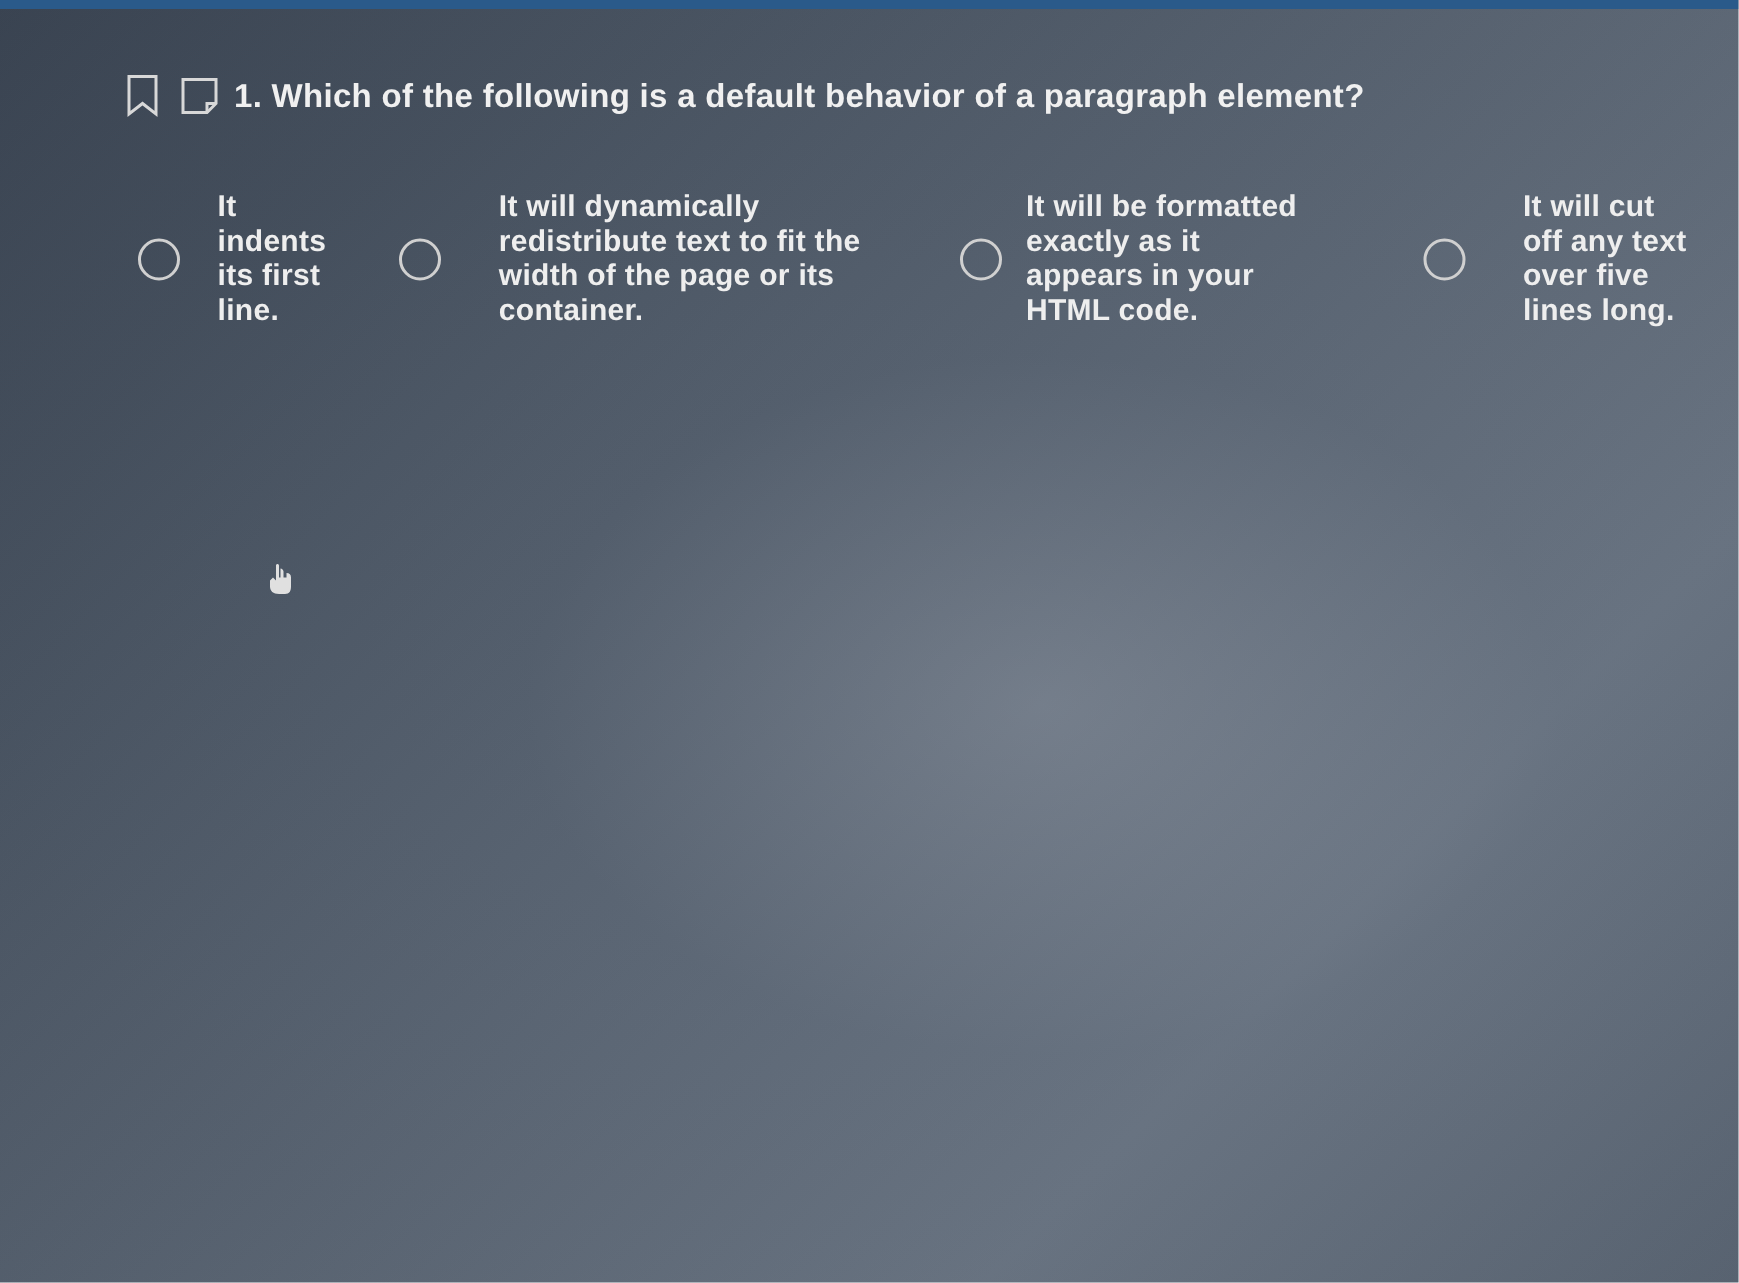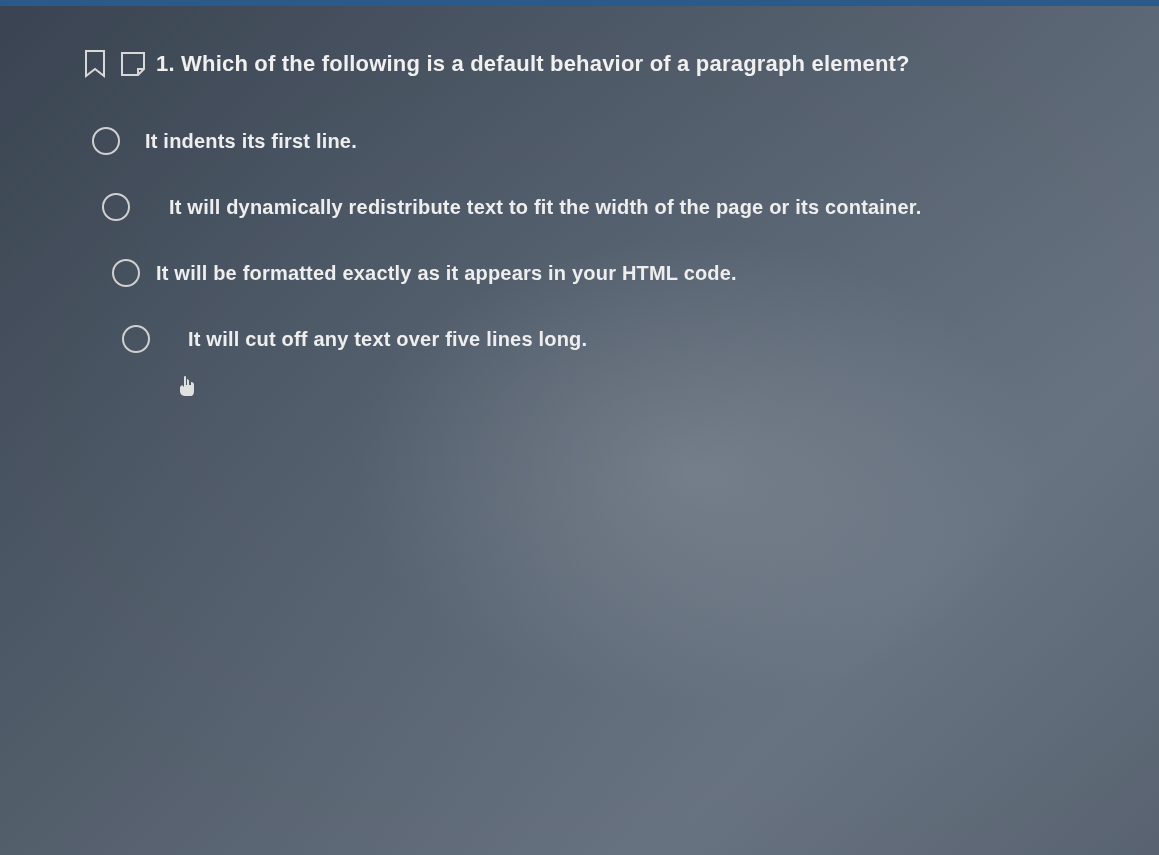--- a/index.html
+++ b/index.html
@@ -48,21 +48,20 @@
     
     .question-text {
       font-size: 22px;
       font-weight: 600;
       color: #f0f0f0;
       letter-spacing: 0.2px;
     }
     
     .options {
       display: flex;
-      flex-direction: column;
       gap: 38px;
       padding-left: 12px;
     }
     
     .option {
       display: flex;
       align-items: center;
       gap: 25px;
       cursor: pointer;
     }

